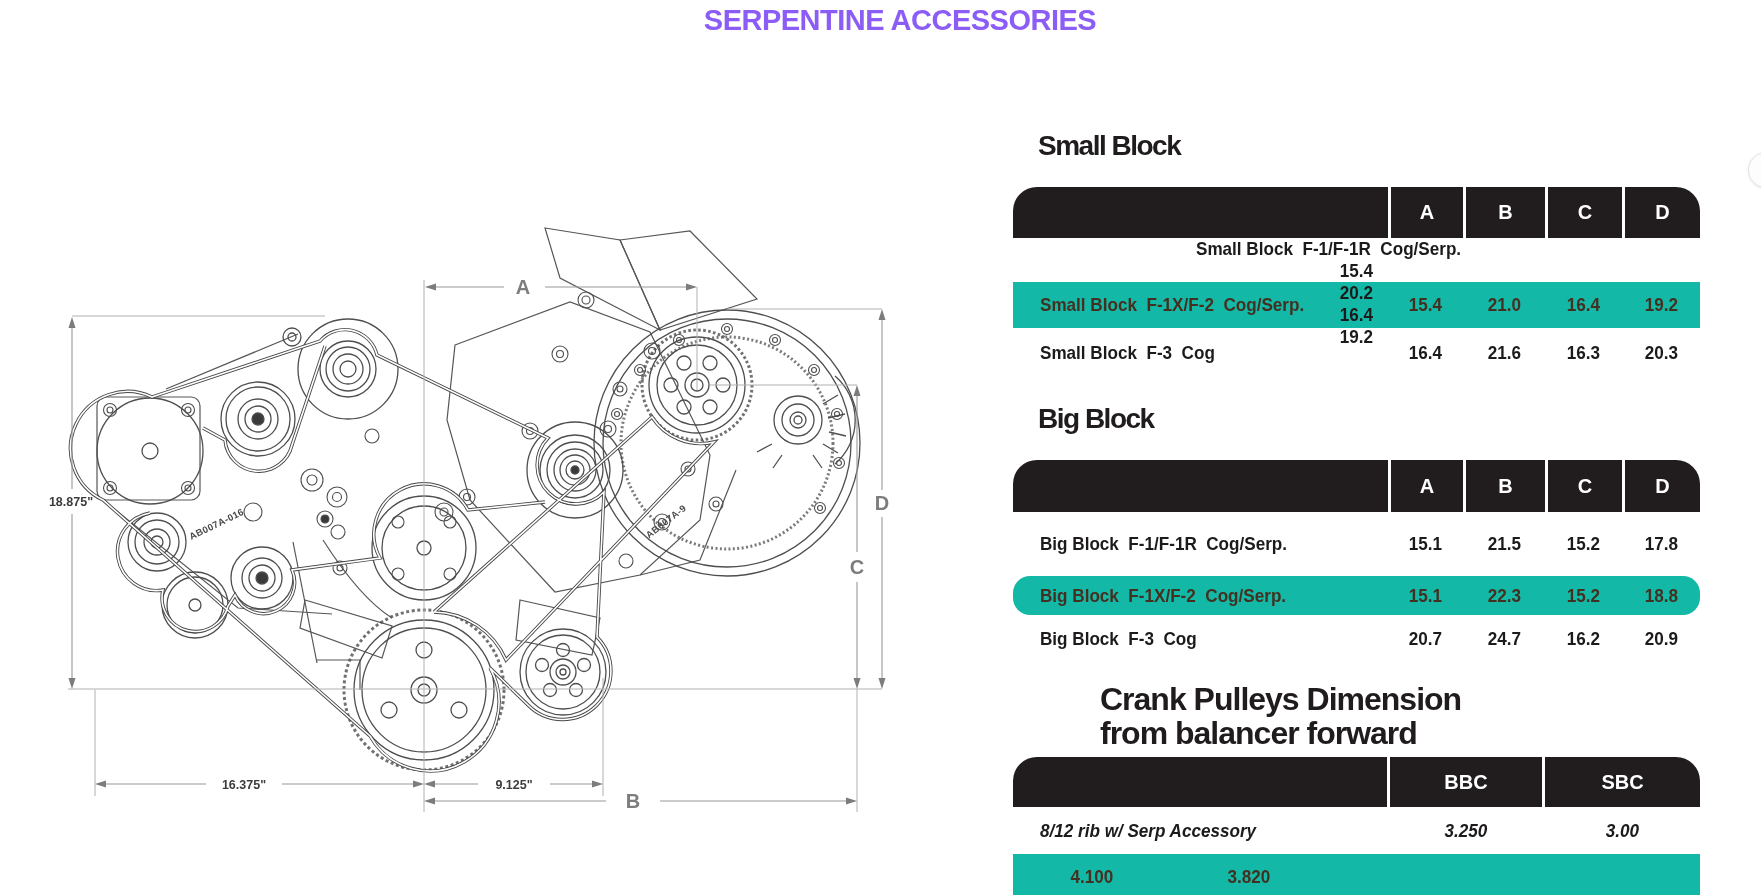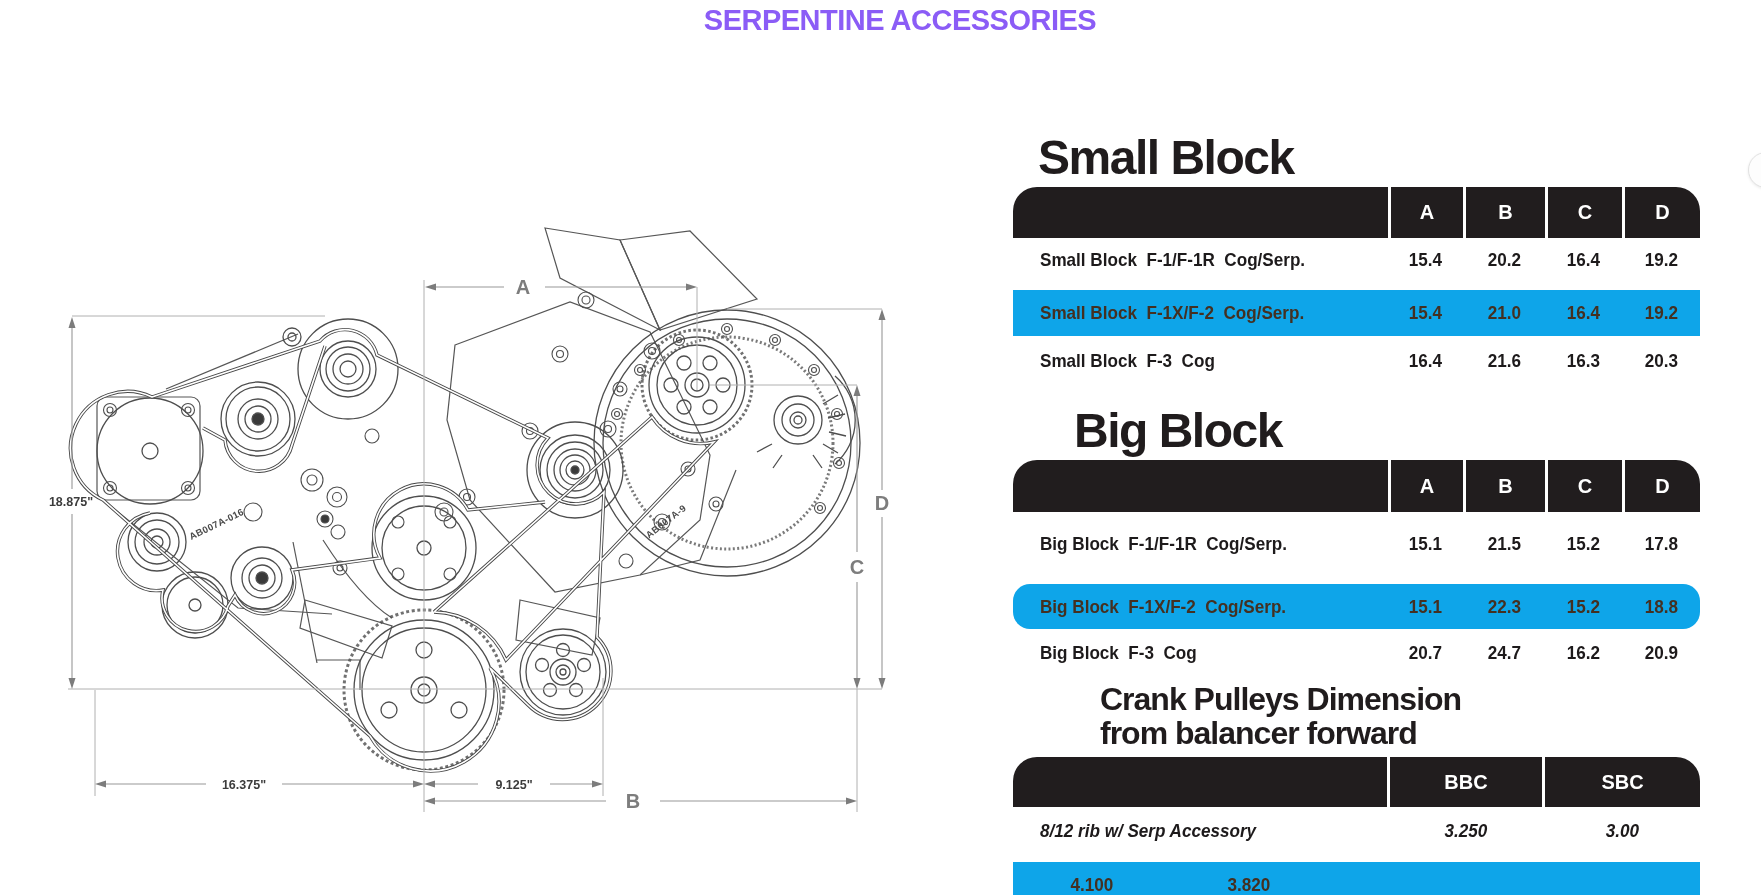--- a/index.html
+++ b/index.html
@@ -1,35 +1,35 @@
 <!DOCTYPE html>
 <html><head>
 <meta charset="utf-8">
 <style>
   html,body{margin:0;padding:0;background:#fff;}
   .page{position:relative;width:1761px;height:895px;background:#ffffff;overflow:hidden;
         font-family:"Liberation Sans",sans-serif;}
   .title{position:absolute;left:650px;top:4px;width:500px;text-align:center;
          font-size:29px;font-weight:bold;color:#8b5cf6;letter-spacing:-.5px;}
-  .h-big{position:absolute;left:1038px;font-size:48px;font-weight:bold;color:#201c1d;
+  .h-big{position:absolute;left:1038px;font-size:28px;font-weight:bold;color:#201c1d;
          letter-spacing:-1.5px;white-space:nowrap;}
   .h-crank{position:absolute;left:1100px;top:682px;font-size:32px;font-weight:bold;color:#201c1d;
          letter-spacing:-1px;line-height:34px;white-space:nowrap;}
   .tbl{position:absolute;left:1013px;width:687px;}
   .bar{display:flex;background:#211d1e;border-radius:24px 24px 0 0;overflow:hidden;color:#fff;}
   .bar .cell{display:flex;align-items:center;justify-content:center;
              font-weight:bold;font-size:20px;}
   .cell{box-sizing:border-box;}
   .c0{width:375px;} .cA{width:75px;} .cB{width:82px;} .cC{width:77px;} .cD{width:78px;}
   .k0{width:374px;} .kS{width:158px;} .kB{width:155px;}
   .bar .vsep{border-left:3px solid #ffffff;}
   .row{display:flex;align-items:center;color:#1d1a1b;font-weight:bold;font-size:19px;}
   .row .lab{padding-left:27px;white-space:pre;}
   .row .val{display:flex;align-items:center;justify-content:center;}
-  .hl{background:#0ea5e9;color:#443021;margin-top:8px;}
+  .hl{background:#14b8a6;color:#443021;}
   .cnd{display:inline-block;transform:scaleX(.9);transform-origin:0 50%;white-space:pre;}
   .cndv{display:inline-block;transform:scaleX(.9);transform-origin:50% 50%;}
   .float-btn{position:absolute;left:1748px;top:152px;width:34px;height:34px;border-radius:50%;
              background:#fdfdfd;border:1px solid #e2e2e2;box-shadow:0 1px 3px rgba(0,0,0,.08);}
   svg text{font-family:"Liberation Sans",sans-serif;}
   .dimtxt{font-size:12.5px;font-weight:bold;fill:#3c3c3c;}
   .dimbig{font-size:20px;font-weight:bold;fill:#7d7d7d;}
   .ptxt{font-size:9.5px;font-weight:bold;fill:#4a4a4a;letter-spacing:.4px;}
 </style>
 </head>
@@ -300,21 +300,21 @@
   <div class="h-big" style="top:130px;">Small Block</div>
 
   <div class="tbl" style="top:187px;">
     <div class="bar" style="height:51px;">
       <div class="cell c0"></div>
       <div class="cell cA vsep">A</div>
       <div class="cell cB vsep">B</div>
       <div class="cell cC vsep">C</div>
       <div class="cell cD vsep">D</div>
     </div>
-    <div class="row" style="height:44px;">
+    <div class="row" style="height:44px;flex-direction:column;">
       <div class="cell c0 lab"><span class="cnd">Small Block  F-1/F-1R  Cog/Serp.</span></div>
       <div class="cell cA val">
           <span class="cndv">15.4</span>
         </div>
       <div class="cell cB val">
           <span class="cndv">20.2</span>
         </div>
       <div class="cell cC val">
           <span class="cndv">16.4</span>
         </div>
@@ -347,21 +347,21 @@
         </div>
       <div class="cell cC val">
           <span class="cndv">16.3</span>
         </div>
       <div class="cell cD val">
           <span class="cndv">20.3</span>
         </div>
     </div>
   </div>
 
-  <div class="h-big" style="top:403px;margin-left:36px;">Big Block</div>
+  <div class="h-big" style="top:403px;">Big Block</div>
 
   <div class="tbl" style="top:460px;">
     <div class="bar" style="height:52px;">
       <div class="cell c0"></div>
       <div class="cell cA vsep">A</div>
       <div class="cell cB vsep">B</div>
       <div class="cell cC vsep">C</div>
       <div class="cell cD vsep">D</div>
     </div>
     <div class="row" style="height:64px;">
@@ -372,21 +372,21 @@
       <div class="cell cB val">
           <span class="cndv">21.5</span>
         </div>
       <div class="cell cC val">
           <span class="cndv">15.2</span>
         </div>
       <div class="cell cD val">
           <span class="cndv">17.8</span>
         </div>
     </div>
-    <div class="row hl" style="height:45px;border-radius:17px;">
+    <div class="row hl" style="height:39px;border-radius:17px;">
       <div class="cell c0 lab"><span class="cnd">Big Block  F-1X/F-2  Cog/Serp.</span></div>
       <div class="cell cA val">
           <span class="cndv">15.1</span>
         </div>
       <div class="cell cB val">
           <span class="cndv">22.3</span>
         </div>
       <div class="cell cC val">
           <span class="cndv">15.2</span>
         </div>

